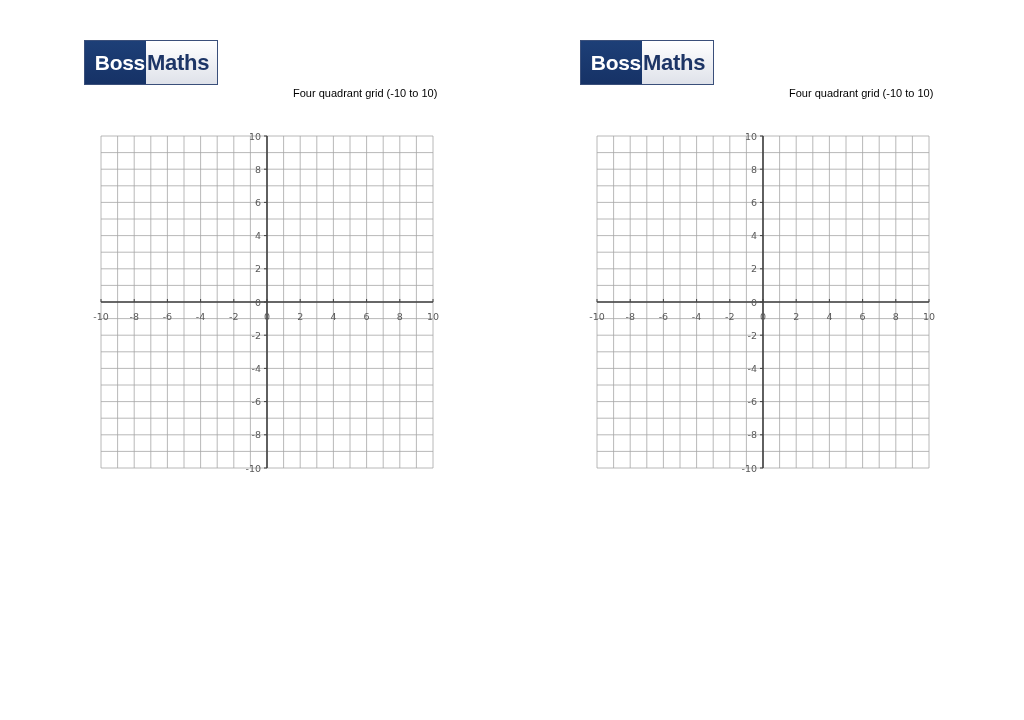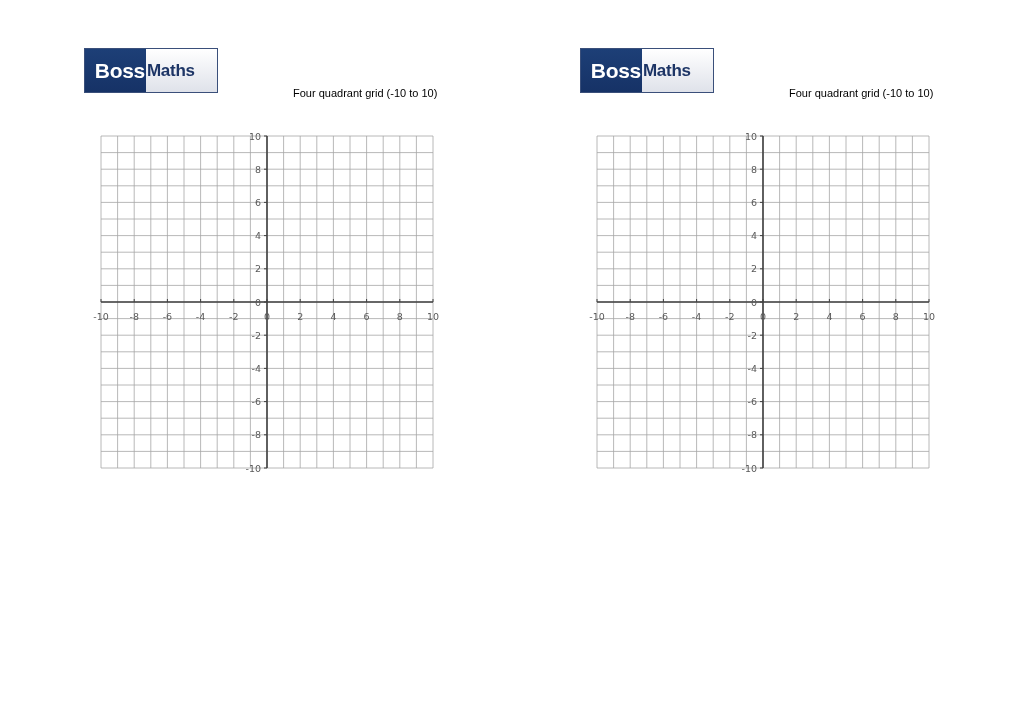--- a/index.html
+++ b/index.html
@@ -1,20 +1,20 @@
 <!DOCTYPE html>
 <html><head>
 <meta charset="utf-8">
 <style>
   html, body { margin:0; padding:0; background:#ffffff; }
   body { width:1024px; height:720px; position:relative; overflow:hidden; font-family:"Liberation Sans", sans-serif; }
   .panel { position:absolute; top:0; width:512px; height:720px; }
-  .logo { position:absolute; top:48px; height:45px; width:134px; border:1px solid #3a4f7a; box-sizing:border-box; display:flex; }
+  .logo { position:absolute; top:40px; height:45px; width:134px; border:1px solid #3a4f7a; box-sizing:border-box; display:flex; }
   .logo-left { width:61px; height:100%; background:linear-gradient(#1d3f77,#163266); color:#fff; font-weight:bold; font-size:21px; display:flex; align-items:center; justify-content:flex-end; padding-right:1px; box-sizing:border-box; letter-spacing:-0.3px; }
-  .logo-right { flex:1; height:100%; background:linear-gradient(#ffffff,#dfe2ea); color:#1d3566; font-weight:bold; font-size:17px; display:flex; align-items:center; padding-left:1px; letter-spacing:-0.3px; }
+  .logo-right { flex:1; height:100%; background:linear-gradient(#ffffff,#dfe2ea); color:#1d3566; font-weight:bold; font-size:22px; display:flex; align-items:center; padding-left:1px; letter-spacing:-0.3px; }
   .title { position:absolute; top:87px; font-size:11px; color:#000; white-space:nowrap; }
   svg.grid { position:absolute; top:0; left:0; overflow:visible; }
   svg text { font-family:"DejaVu Sans", sans-serif; font-size:9.5px; fill:#595959; }
 </style>
 </head>
 <body>
 
 <div class="panel" style="left:0;">
   <div class="logo" style="left:84px;">
     <div class="logo-left">Boss</div>

